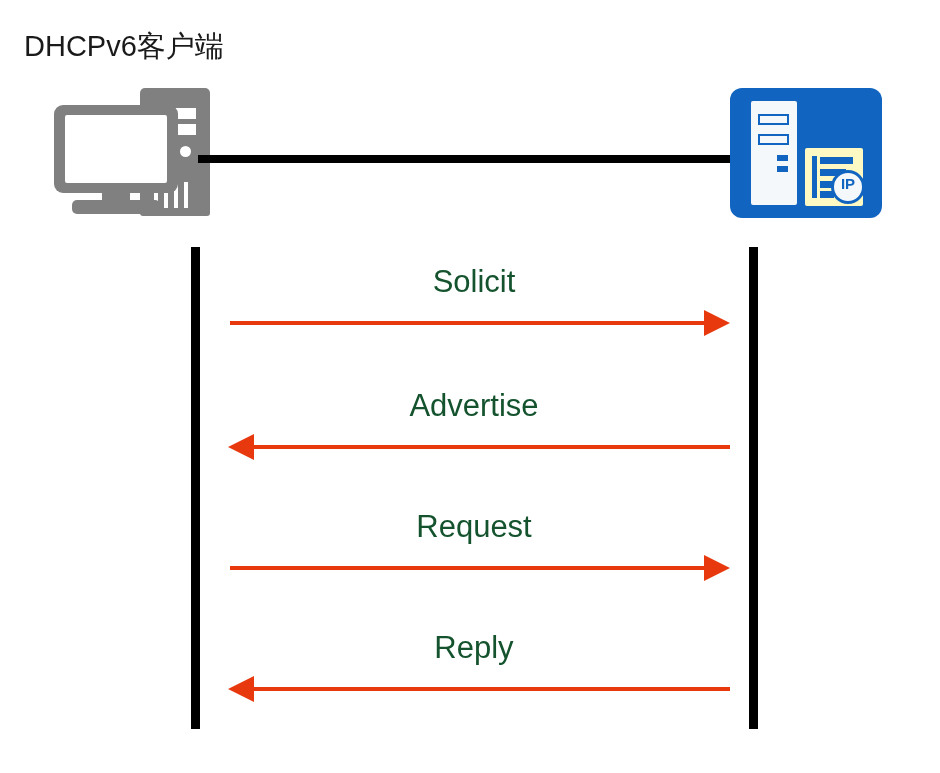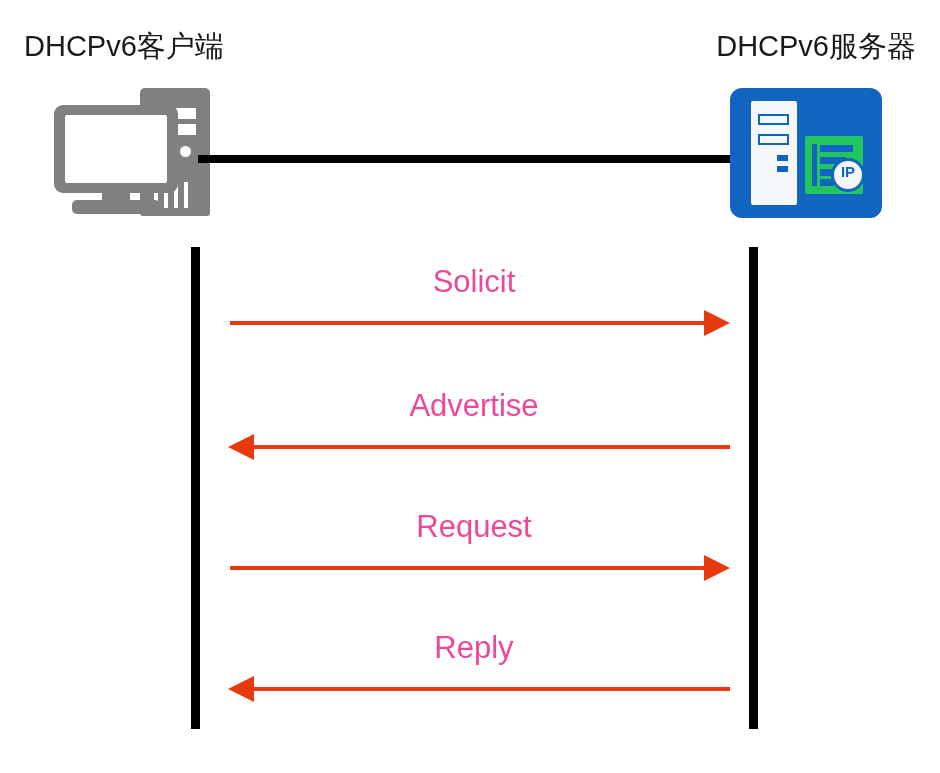--- a/index.html
+++ b/index.html
@@ -116,23 +116,23 @@
   .srv-bar.b1 { top: 13px; }
   .srv-bar.b2 { top: 33px; }
   .srv-led {
     position: absolute; left: 26px;
     width: 11px; height: 6px;
     background: #1165c0;
   }
   .srv-led.l1 { top: 54px; }
   .srv-led.l2 { top: 65px; }
   .srv-doc {
-    position: absolute; left: 75px; top: 48px;
+    position: absolute; left: 75px; top: 60px;
     width: 58px; height: 58px;
-    background: #22c55e;
+    background: #fef9c3;
     border-radius: 2px;
   }
   .srv-doc-spine {
     position: absolute; left: 7px; top: 8px;
     width: 5px; height: 42px;
     background: #1165c0;
   }
   .srv-doc-line {
     position: absolute; left: 15px;
     height: 7px;
@@ -175,21 +175,21 @@
   #client-lifeline { left: 191px; }
   #server-lifeline { left: 749px; }
 
   
   .message { position: absolute; }
   .message-label {
     position: absolute;
     width: 100%;
     text-align: center;
     font-size: 31px;
-    color: #ec4899;
+    color: #14532d;
     top: 0;
     line-height: 1;
     white-space: nowrap;
   }
   .arrow-svg {
     position: absolute;
     left: 0;
     top: 38px;
     display: block;
   }
@@ -211,21 +211,20 @@
     font-family: "Liberation Sans", sans-serif;
   }
 </style>
 </head>
 <body>
 
 <div id="canvas">
 
   <div class="endpoint-title" id="client-title">DHCPv6客户端</div>
 
-  <div class="endpoint-title" id="server-title">DHCPv6服务器</div>
 
   <div class="device-icon" id="client-icon">
     <div class="pc-tower">
       <div class="pc-tower-slot s1"></div>
       <div class="pc-tower-slot s2"></div>
       <div class="pc-tower-dot"></div>
       <div class="pc-tower-vent v1"></div>
       <div class="pc-tower-vent v2"></div>
       <div class="pc-tower-vent v3"></div>
       <div class="pc-tower-vent v4"></div>

